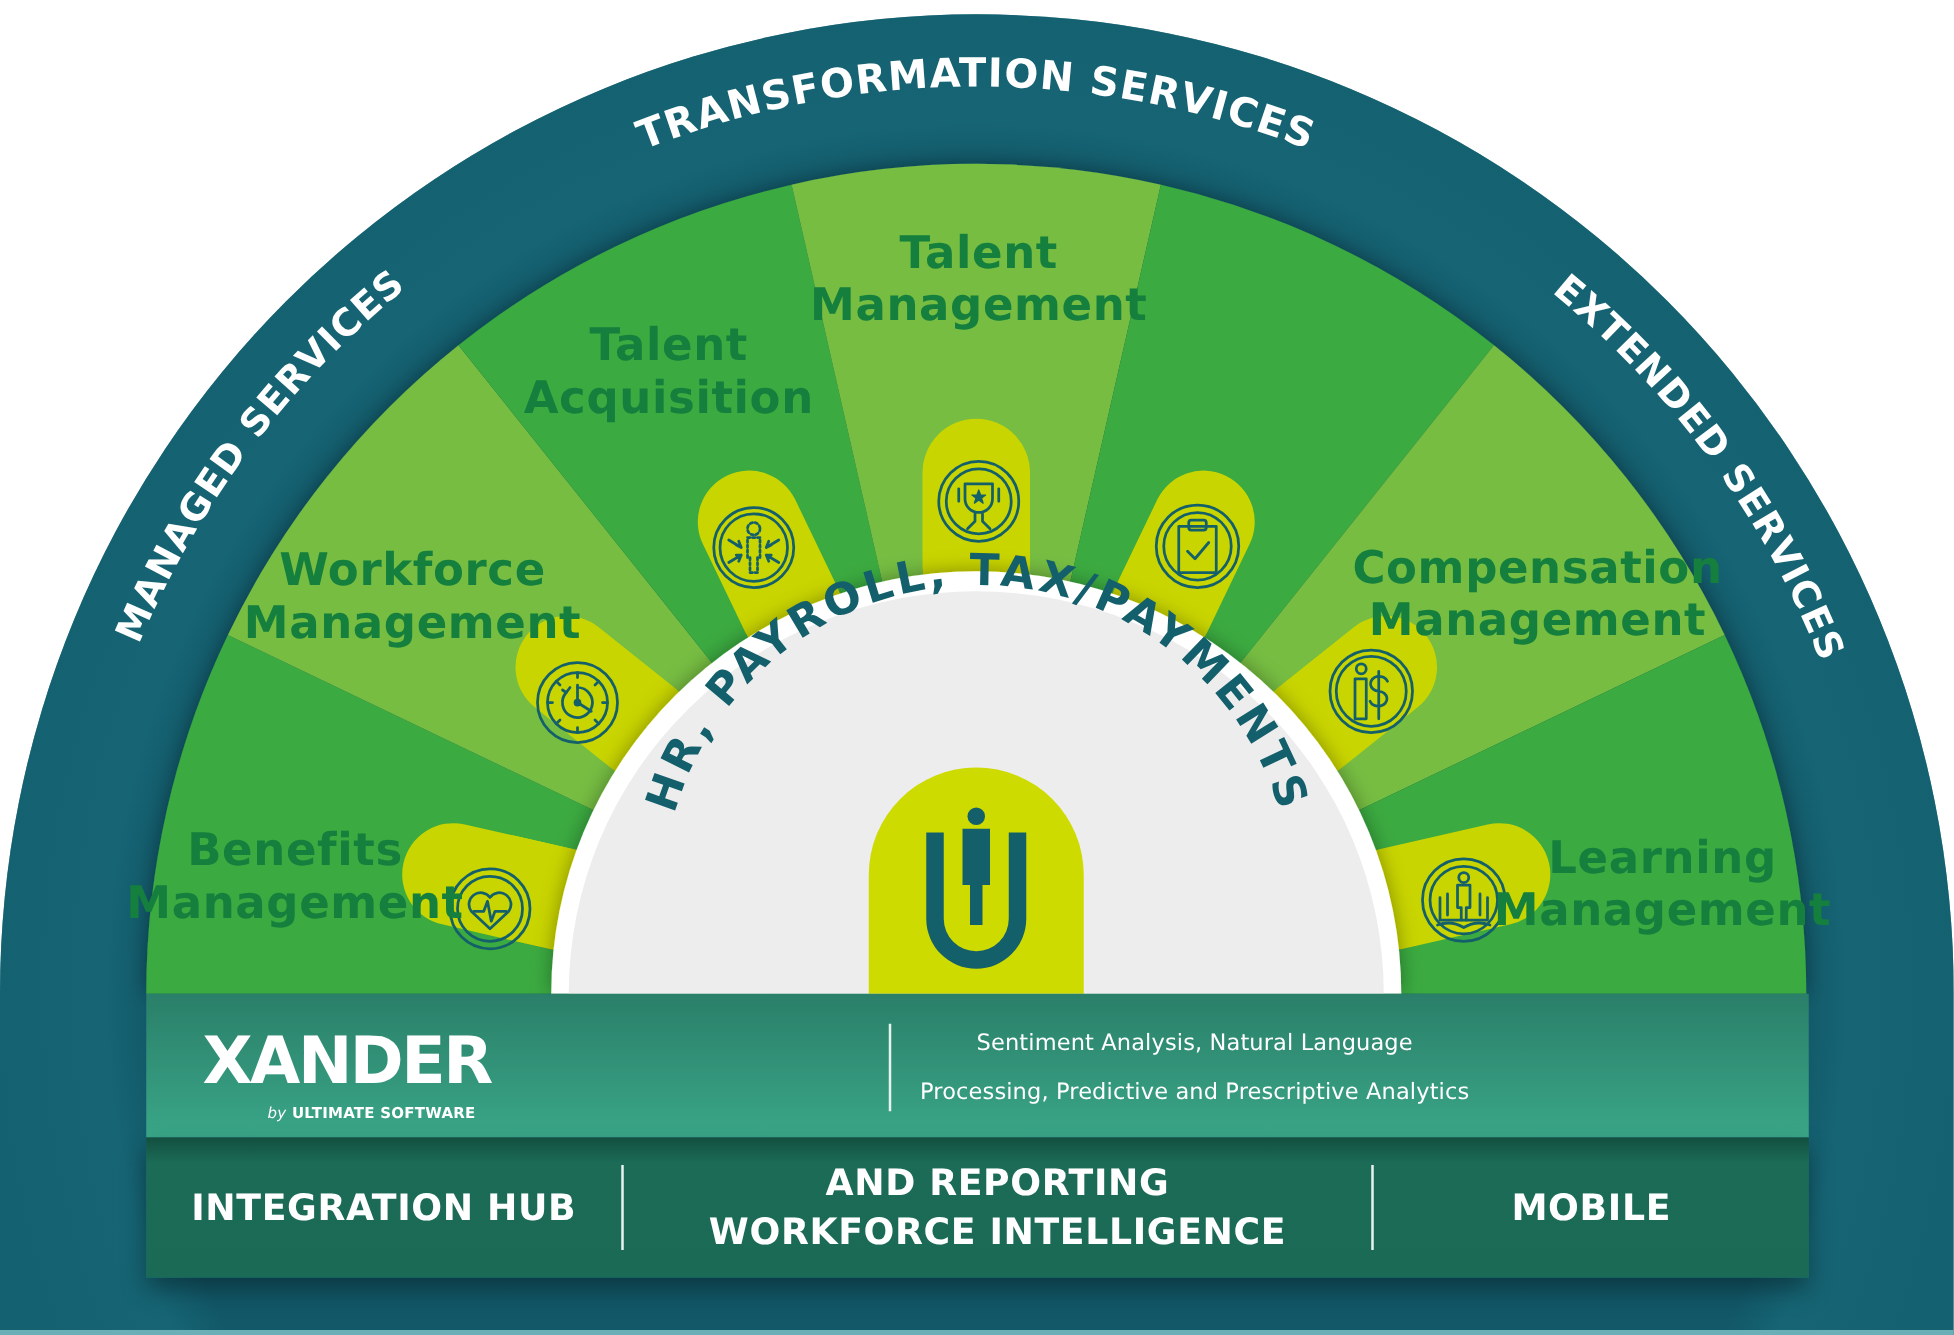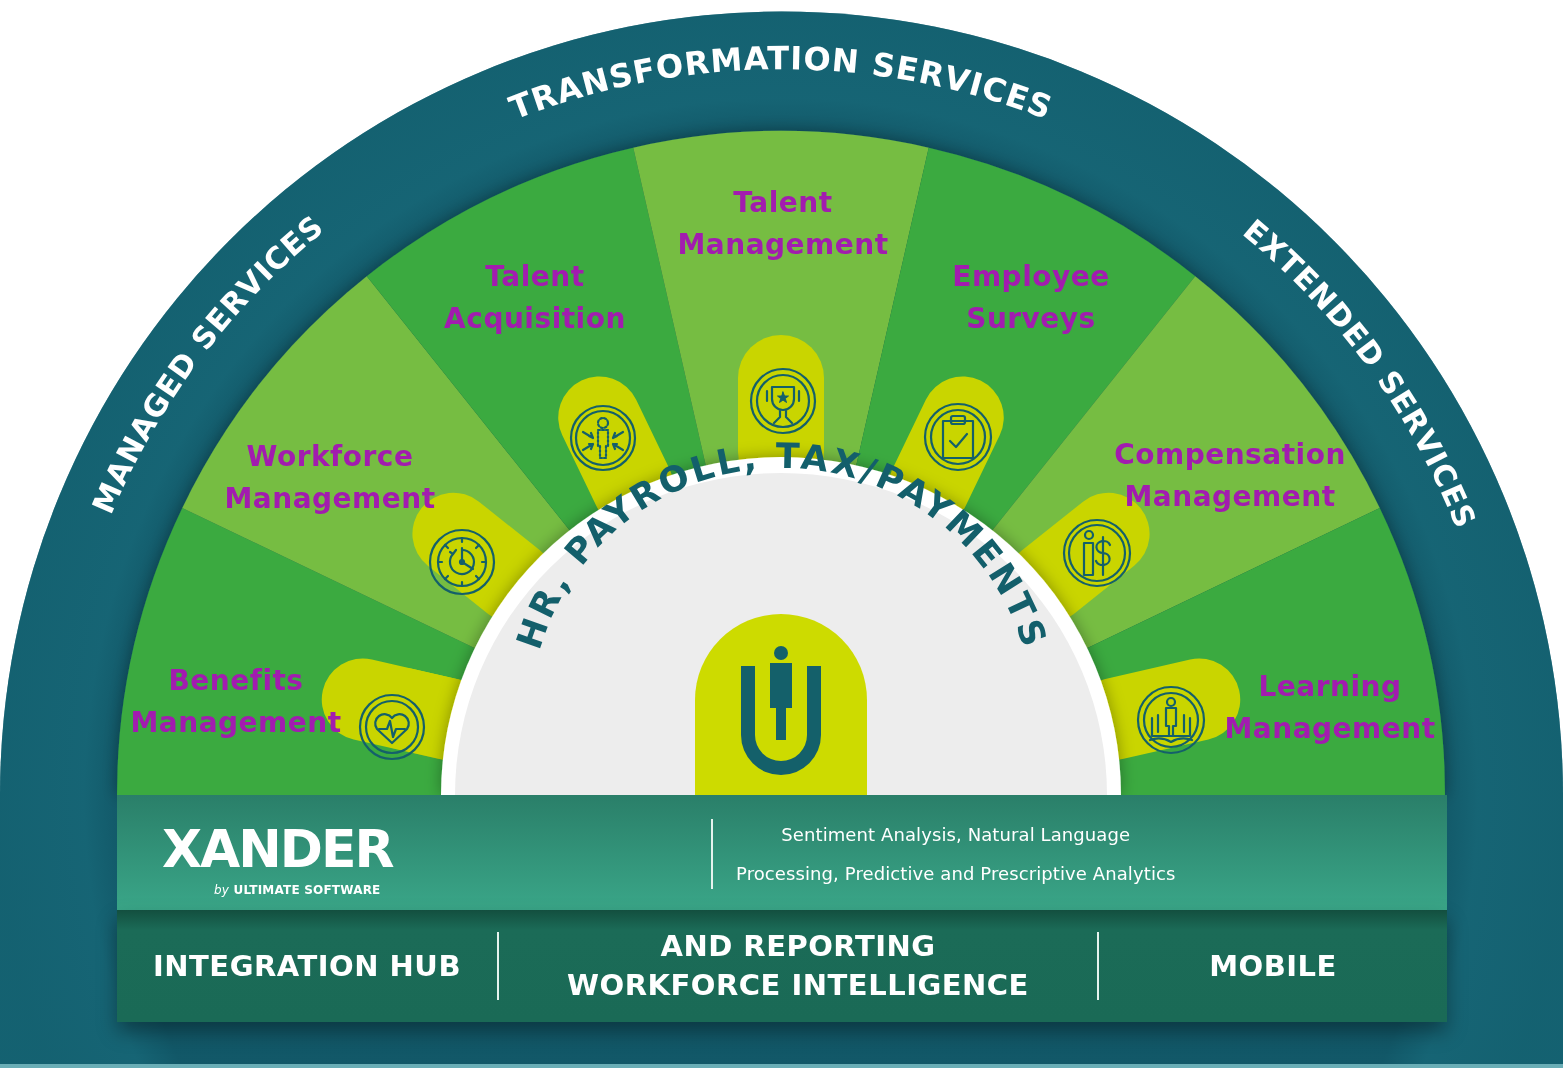--- a/index.html
+++ b/index.html
@@ -18,21 +18,21 @@
     .xander-by { position: absolute; left: 52px; top: 64px; font-size: 12px; font-weight: bold; letter-spacing: 0.2px; }
     .xander-by i { font-weight: normal; }
     .ai-title { position: absolute; left: 322px; top: 20px; width: 256px; text-align: center;
       font-weight: bold; font-size: 30px; line-height: 38px; letter-spacing: 0.5px; }
     .ai-divider { position: absolute; left: 594px; top: 24px; width: 2px; height: 70px; background: #e6f3ee; }
     .ai-desc { position: absolute; left: 619px; top: 20px; font-size: 18px; line-height: 39px;
       font-family: "DejaVu Sans", sans-serif; font-weight: normal; letter-spacing: 0.1px; text-align: center; }
     .bb-cell { position: absolute; top: 0; height: 112px; display: flex; align-items: center; justify-content: center;
       text-align: center; font-weight: bold; font-size: 29px; line-height: 39px; letter-spacing: 0.5px; }
     .bb-divider { position: absolute; top: 22px; width: 2px; height: 68px; background: #e6f3ee; }
-    .wedge-label { position: absolute; color: #a21caf; font-weight: bold; font-size: 28px; line-height: 42px;
+    .wedge-label { position: absolute; color: #15803d; font-weight: bold; font-size: 36px; line-height: 42px;
       text-align: center; white-space: nowrap; transform: translateX(-50%); letter-spacing: 0.5px; }
   </style>
 </head>
 <body>
 
 <div id="stage">
 
   <svg width="1563" height="1068" viewBox="0 0 1563 1068" style="position:absolute;left:0;top:0">
     <defs>
       <radialGradient id="ringShade" cx="781" cy="795" r="783" gradientUnits="userSpaceOnUse">
@@ -200,24 +200,20 @@
     <div>Management</div>
   </div>
   <div class="wedge-label" style="left:535px; top:256px;">
     <div>Talent</div>
     <div>Acquisition</div>
   </div>
   <div class="wedge-label" style="left:783px; top:182px;">
     <div>Talent</div>
     <div>Management</div>
   </div>
-  <div class="wedge-label" style="left:1031px; top:256px;">
-    <div>Employee</div>
-    <div>Surveys</div>
-  </div>
   <div class="wedge-label" style="left:1230px; top:434px;">
     <div>Compensation</div>
     <div>Management</div>
   </div>
   <div class="wedge-label" style="left:1330px; top:666px;">
     <div>Learning</div>
     <div>Management</div>
   </div>
 
   <div class="bar ai-bar">

